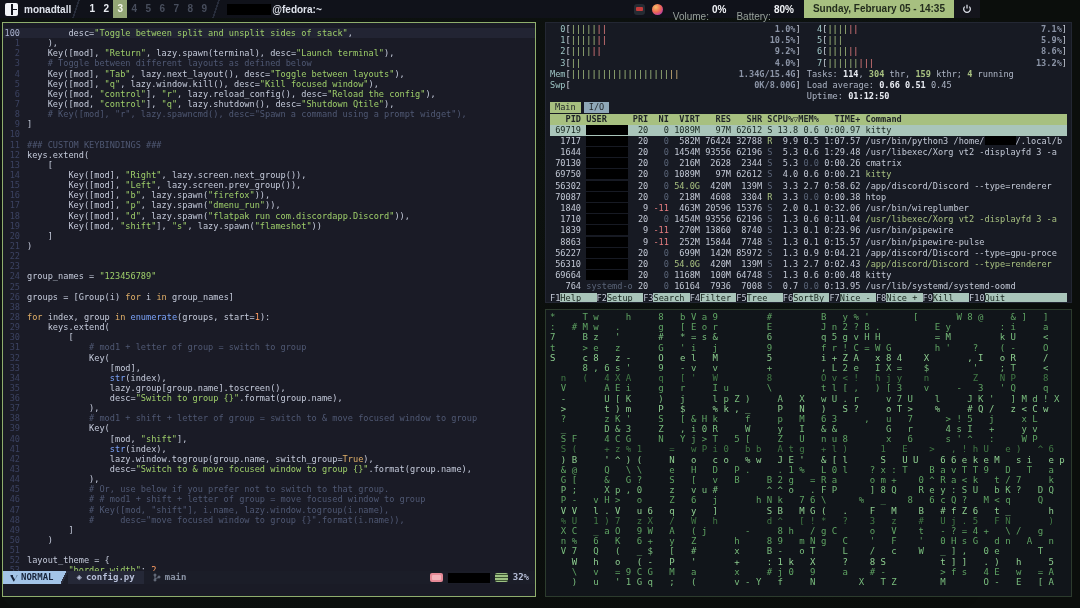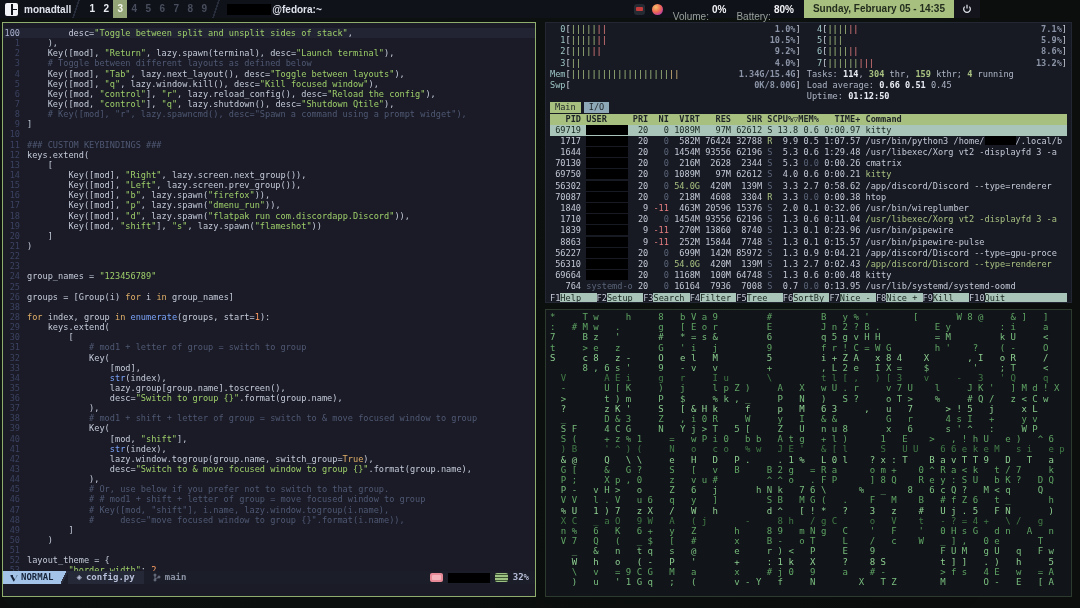--- a/index.html
+++ b/index.html
@@ -393,37 +393,37 @@
   </section>
 
   <section class="pane matrix">
     <div id="mx">
         <div class="mx-row">*     T w     h     8   b V a 9         #         B   y % '        [       W 8 @     &amp; ]   ]</div>
         <div class="mx-row">:   # M w   .       g   [ E o r         E         J n 2 ? B .          E y         : i     a</div>
         <div class="mx-row">7     B z   '       #   * = s &amp;         6         q 5 g v H H          = M         k U     &lt;</div>
         <div class="mx-row">t     &gt; e   z       G   ' i   j         9         f r ! C = W G        h '    ?    ( -     O</div>
         <div class="mx-row">S     c 8   z -     O   e l   M         5         i + Z A   x 8 4    X       , I   o R     /</div>
         <div class="mx-row">      8 , 6 s '     9   - v   v         +         , L 2 e   I X =    $        '    ; T     &lt;</div>
+        <div class="mx-row">  n   (   4 X A     q   [ '   W         8         O v &lt; !   h j y    n        Z    N P     8</div>
         <div class="mx-row">  V       A E i     g   r     I u       \         t l [ ,   ) [ 3    v     -   3   ' Q     q</div>
         <div class="mx-row">  -       U [ K     )   j     l p Z )     A   X   w U . r     v 7 U    l     J K '   ] M d ! X</div>
         <div class="mx-row">  &gt;       t ) m     P   $     % k , _     P   N   )   S ?     o T &gt;    %     # Q /   z &lt; C w</div>
         <div class="mx-row">  ?       z K '     S   [ &amp; H k     f     p   M   6 3     ,   u   7      &gt; ! 5   j     x L</div>
         <div class="mx-row">  _       D &amp; 3     Z   , i 0 R     W     y   I   &amp; &amp;         G   r      4 s I   +     y v</div>
         <div class="mx-row">  S F     4 C G     N   Y j &gt; T   5 [     Z   U   n u 8       x   6      s ' ^   :     W P</div>
         <div class="mx-row">  S (     + z % 1     =   w P i 0   b b   A t g   + l )      1   E    &gt;   , ! h U   e )   ^ 6</div>
         <div class="mx-row">  ) B     ' ^ ) (     N   o   c o   % w   J E '   &amp; [ l      S   U U    6 6 e k e M   s i   e p</div>
         <div class="mx-row">  &amp; @     Q   \ \     e   H   D   P .     . 1 %   L 0 l    ? x : T    B a v T T 9   D   T   a</div>
         <div class="mx-row">  G [     &amp;   G ?     S   [   v   B     B 2 g   = R a      o m +    0 ^ R a &lt; k   t / 7     k</div>
         <div class="mx-row">  P ;     X p , 0     z   v u #         ^ ^ o   . F P      ] 8 Q    R e y : S U   b K ?   D Q</div>
         <div class="mx-row">  P -   v H &gt;   o     Z   6   j       h N k   7 6 \      %   _    8   6 c Q ?   M &lt; q     Q</div>
         <div class="mx-row">  V V   l . V   u 6   q   y   ]         S B   M G (   .    F   M    B   # f Z 6   t _       h</div>
         <div class="mx-row">  % U   1 ) 7   z X   /   W   h         d ^   [ ! *   ?    3   z    #   U j . 5   F N       )</div>
         <div class="mx-row">  X C   _ a O   9 W   A   ( j       -     8 h   / g C      o   V    t   - ? = 4 +   \ /   g</div>
         <div class="mx-row">  n %   6   K   6 +   y   Z       h     8 9   m N g   C    '   F    '   0 H s G   d n   A   n</div>
         <div class="mx-row">  V 7   Q   (   _ $   [   #       x     B -   o T     L    /   c    W   _ ] ,   0 e       T</div>
-        <div class="mx-row">    _   &amp;   n   t q   s   @       e     r ) &lt;   P     E    9            F U M   g U   q   F w</div>
         <div class="mx-row">    W   h   o   ( -   P   '       +     : 1 k   X     ?    8 S          t ] ]   . )   h     5</div>
         <div class="mx-row">    \   v   = 9 C G   M   a       x     # j 0   9     a    # -          &gt; f s   4 E   w   = A</div>
         <div class="mx-row">    )   u   ' 1 G q   ;   (       v - Y   f     N        X   T Z        M       O -   E   [ A</div>
       </div>
   </section>
 
 </div>
 
 </body></html>

